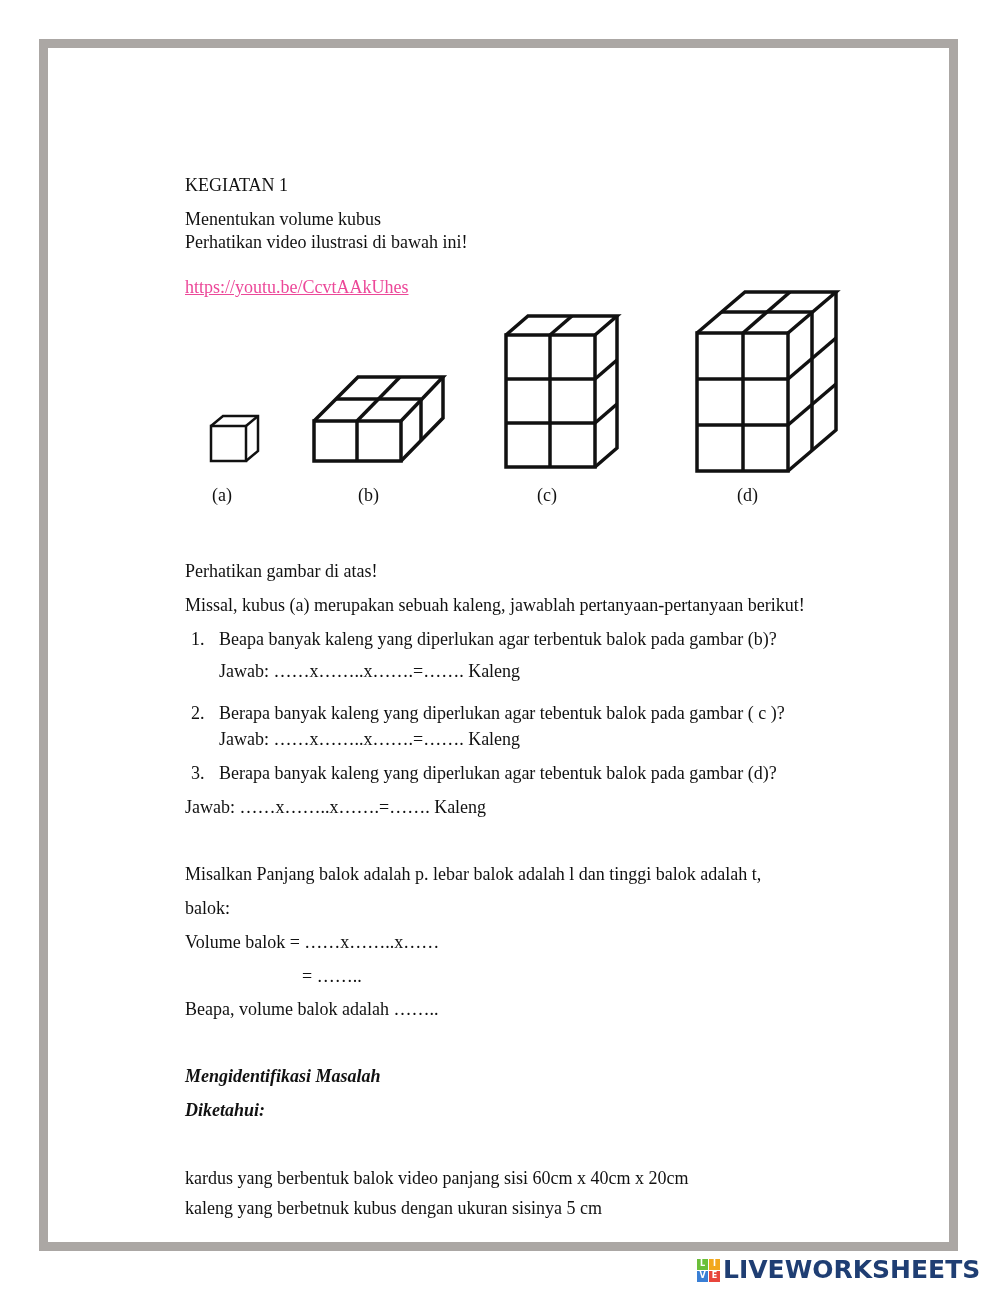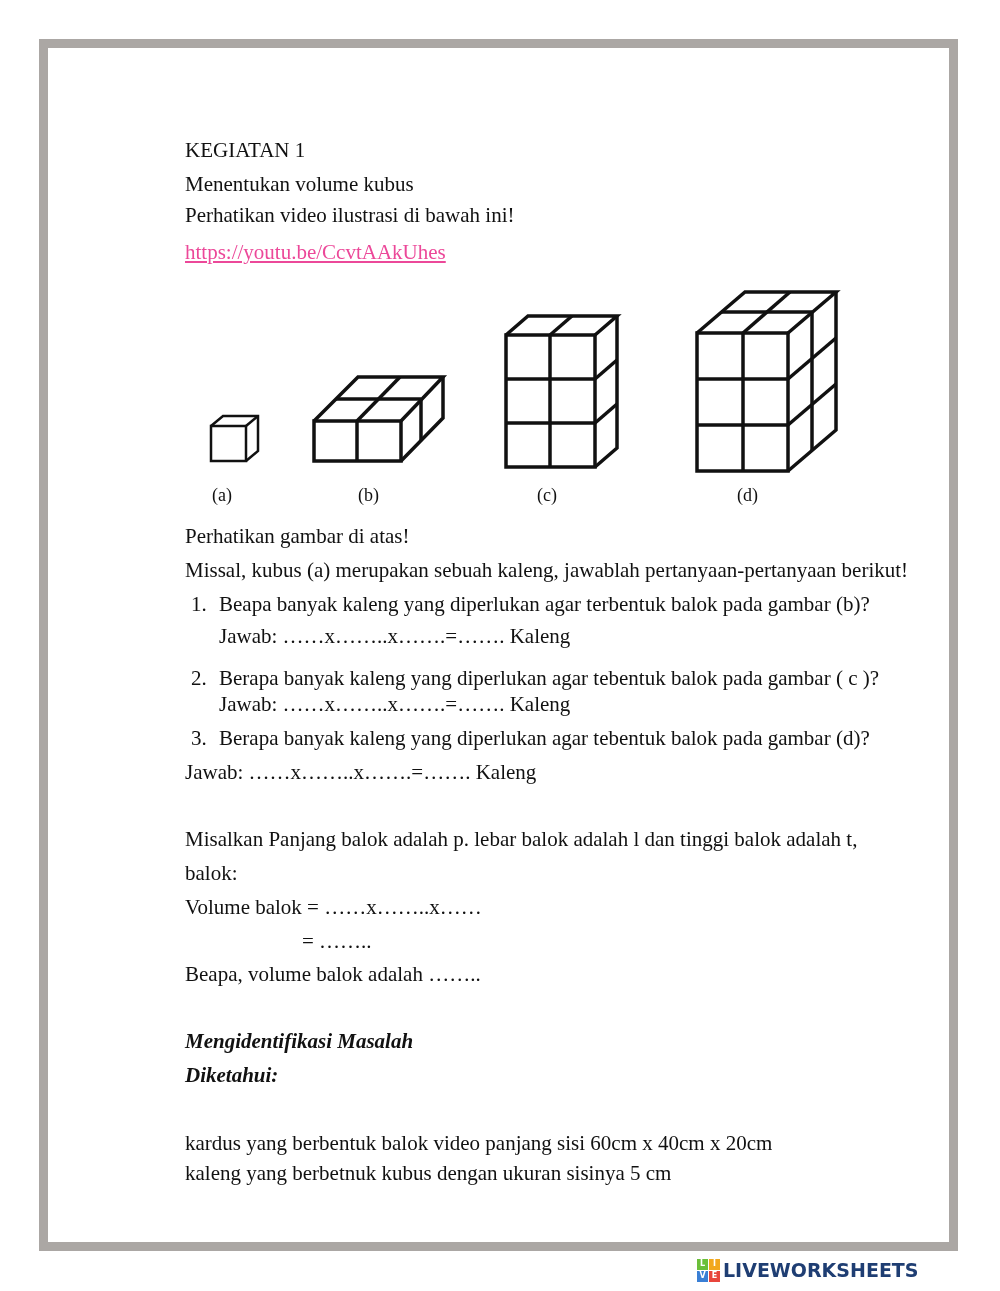--- a/index.html
+++ b/index.html
@@ -1,40 +1,40 @@
 <!DOCTYPE html>
 <html><head>
   <meta charset="utf-8">
   <style>
     html, body { margin: 0; padding: 0; background: #ffffff; }
     body { width: 1000px; height: 1291px; position: relative; overflow: hidden;
            font-family: "Liberation Serif", "DejaVu Serif", serif; color: #111; }
     .page-frame { position: absolute; left: 39px; top: 39px; width: 901px; height: 1194px;
                   border: 9px solid #aba7a4; background: #fff; }
-    .line { position: absolute; left: 185px; font-size: 21px; line-height: 22px; white-space: nowrap; }
+    .line { position: absolute; left: 185px; font-size: 18px; line-height: 22px; white-space: nowrap; margin-top: 35px; }
     .link { color: #ec4899; text-decoration: underline; cursor: pointer; }
     .bold { font-weight: bold; font-style: italic; }
     .num { display: inline-block; width: 34px; text-align: left; padding-left: 6px; box-sizing: border-box; }
     .figures { position: absolute; left: 0; top: 0; width: 1000px; height: 520px; pointer-events: none; }
     .fig-label { position: absolute; font-size: 18px; line-height: 22px; }
     .brand { position: absolute; left: 697px; top: 1254px; height: 32px; display: flex; align-items: center; }
     .brand-badge { display: grid; grid-template-columns: 11px 11px; grid-template-rows: 11px 11px; gap: 1px; margin-right: 3px; }
     .brand-badge span { font-family: "DejaVu Sans", sans-serif; font-size: 8px; font-weight: bold; color: #fff;
                         display: flex; align-items: center; justify-content: center; line-height: 1; }
-    .brand-text { font-family: "DejaVu Sans", sans-serif; font-weight: bold; font-size: 19px; color: #1f3e73;
+    .brand-text { font-family: "DejaVu Sans", sans-serif; font-weight: bold; font-size: 25px; color: #1f3e73;
                   letter-spacing: 0px; line-height: 32px; }
   </style>
 </head>
 <body>
 
 <div class="page-frame"></div>
 
 <div class="line" style="top:139px;">KEGIATAN 1</div>
 <div class="line" style="top:173px;">Menentukan volume kubus</div>
-<div class="line" style="top:204px;">Perhatikan video ilustrasi di bawah ini!</div>
+<div class="line" style="top:196px;">Perhatikan video ilustrasi di bawah ini!</div>
 <div class="line link" style="top:241px;">https://youtu.be/CcvtAAkUhes</div>
 
 <svg class="figures" viewBox="0 0 1000 520" xmlns="http://www.w3.org/2000/svg">
   <g fill="none" stroke="#111" stroke-linejoin="miter">
 
     <g stroke-width="2.5">
       <rect x="211" y="426" width="35" height="35"></rect>
       <polyline points="211,426 223,416 258,416 258,451 246,461"></polyline>
       <line x1="246" y1="426" x2="258" y2="416"></line>
     </g>

